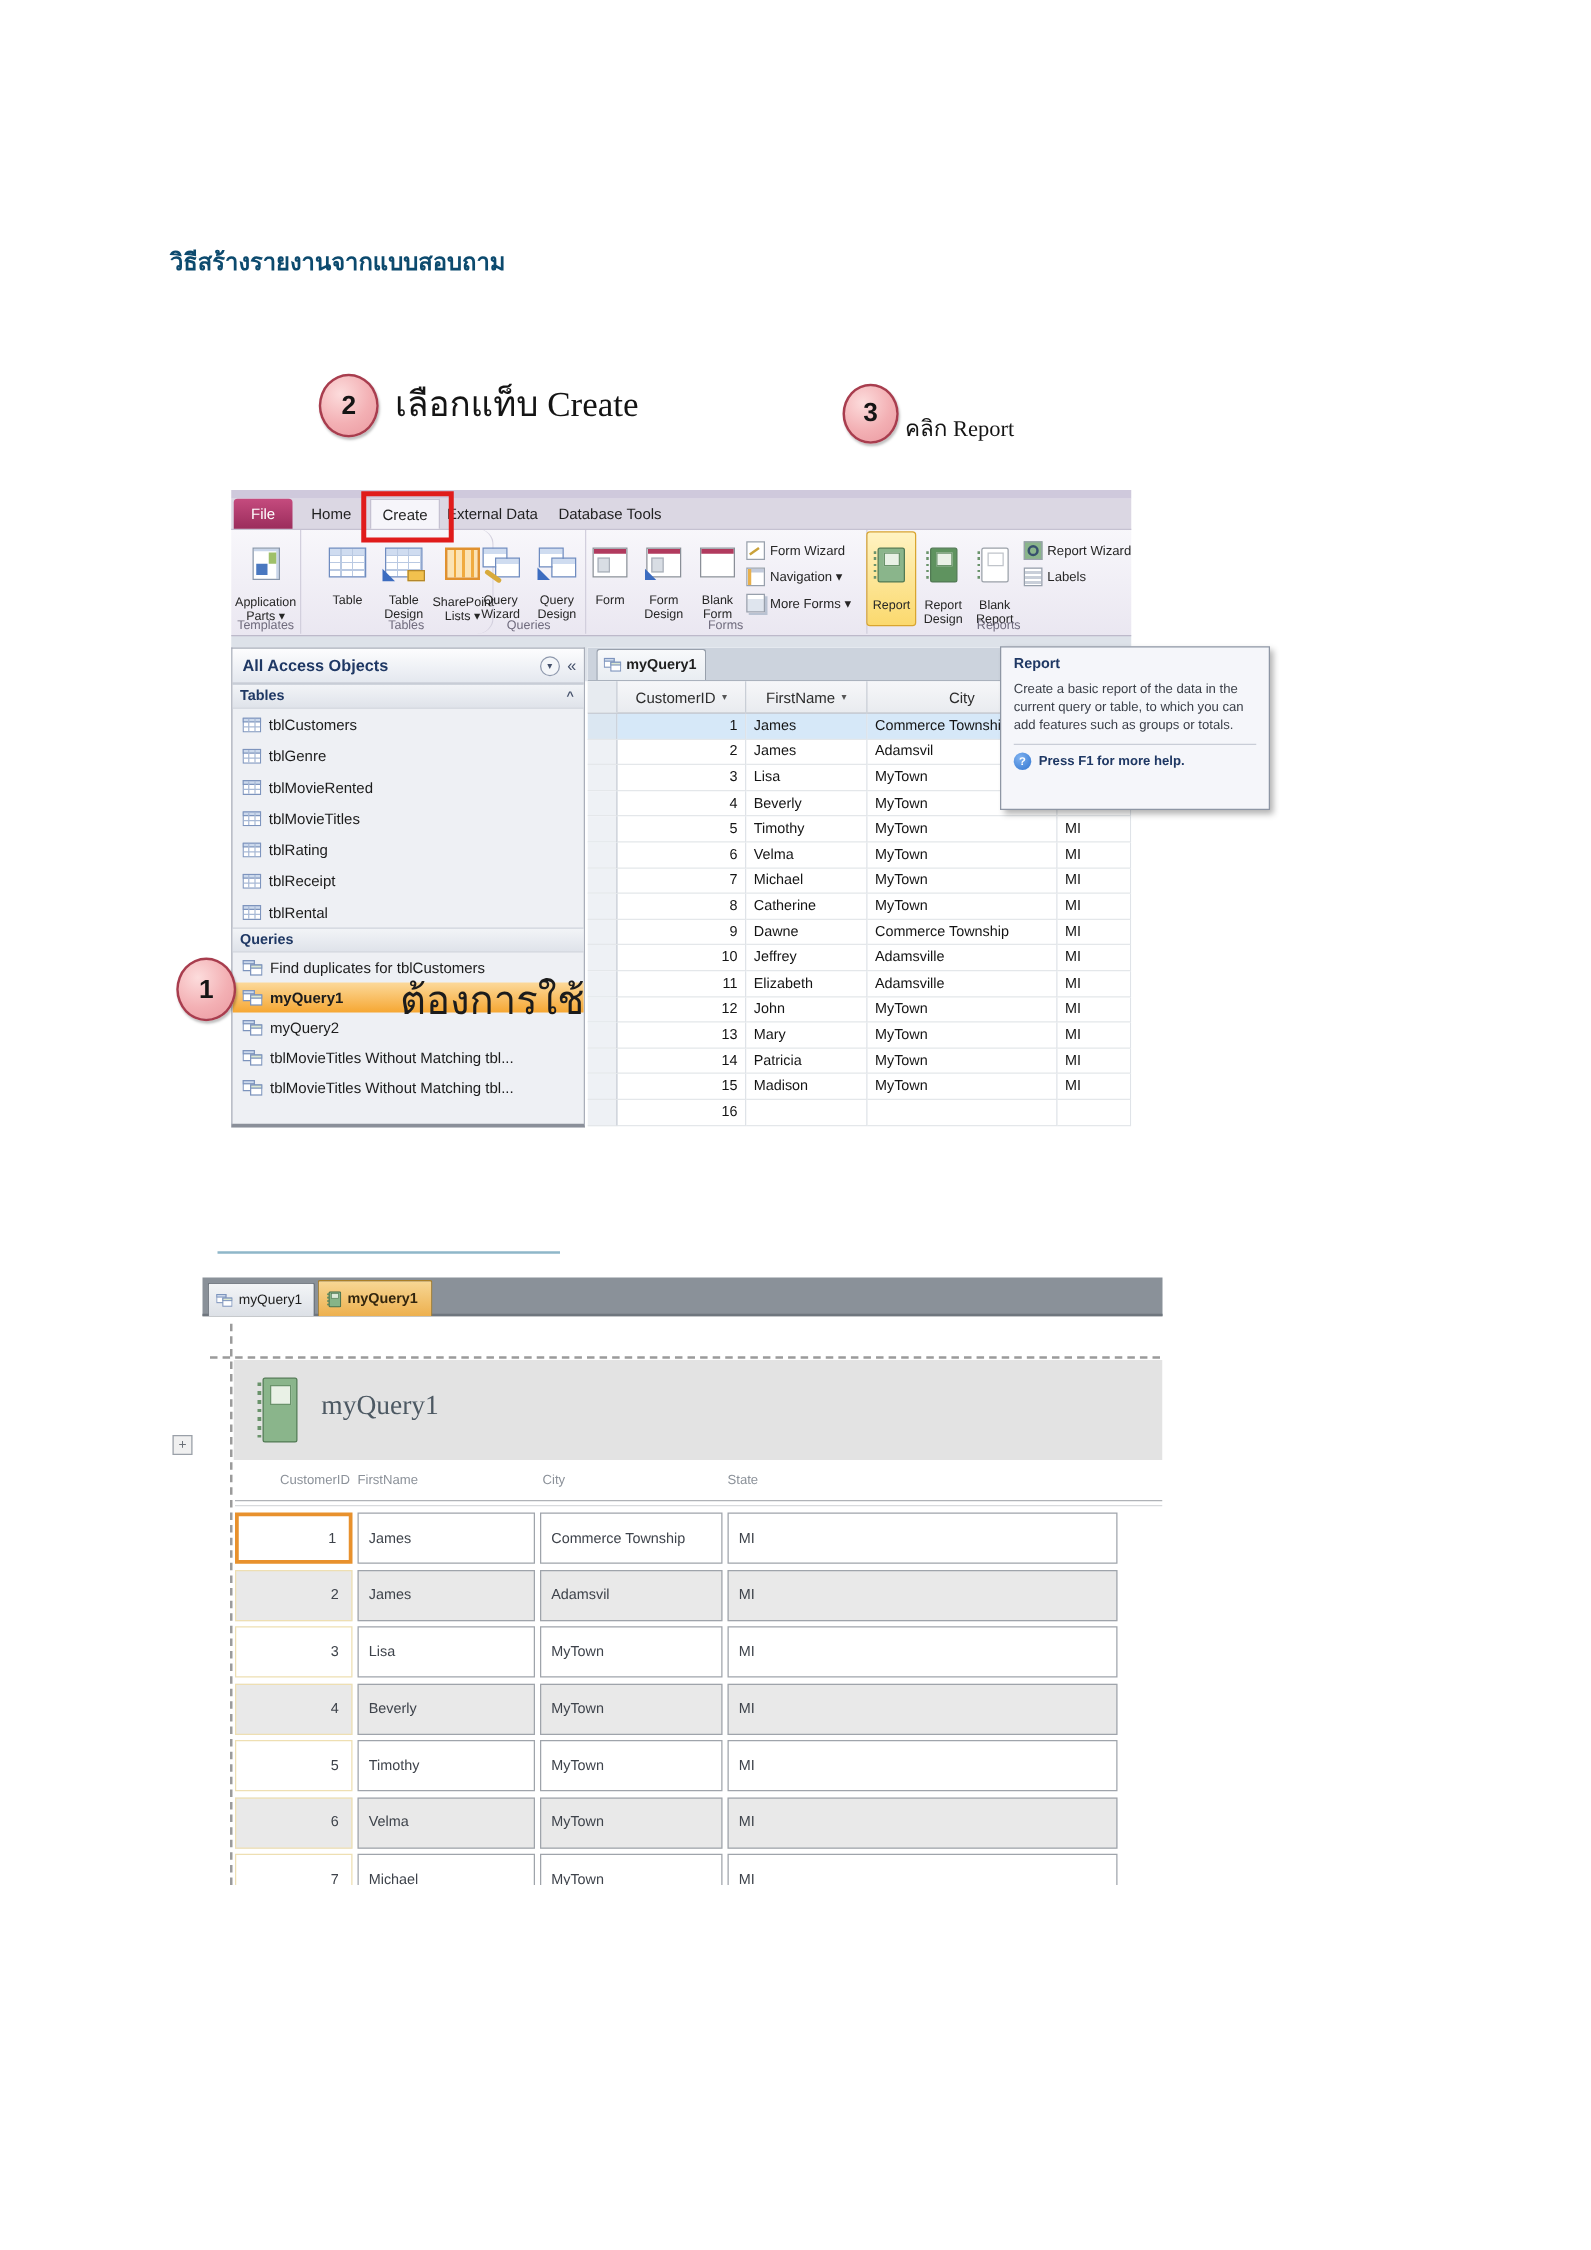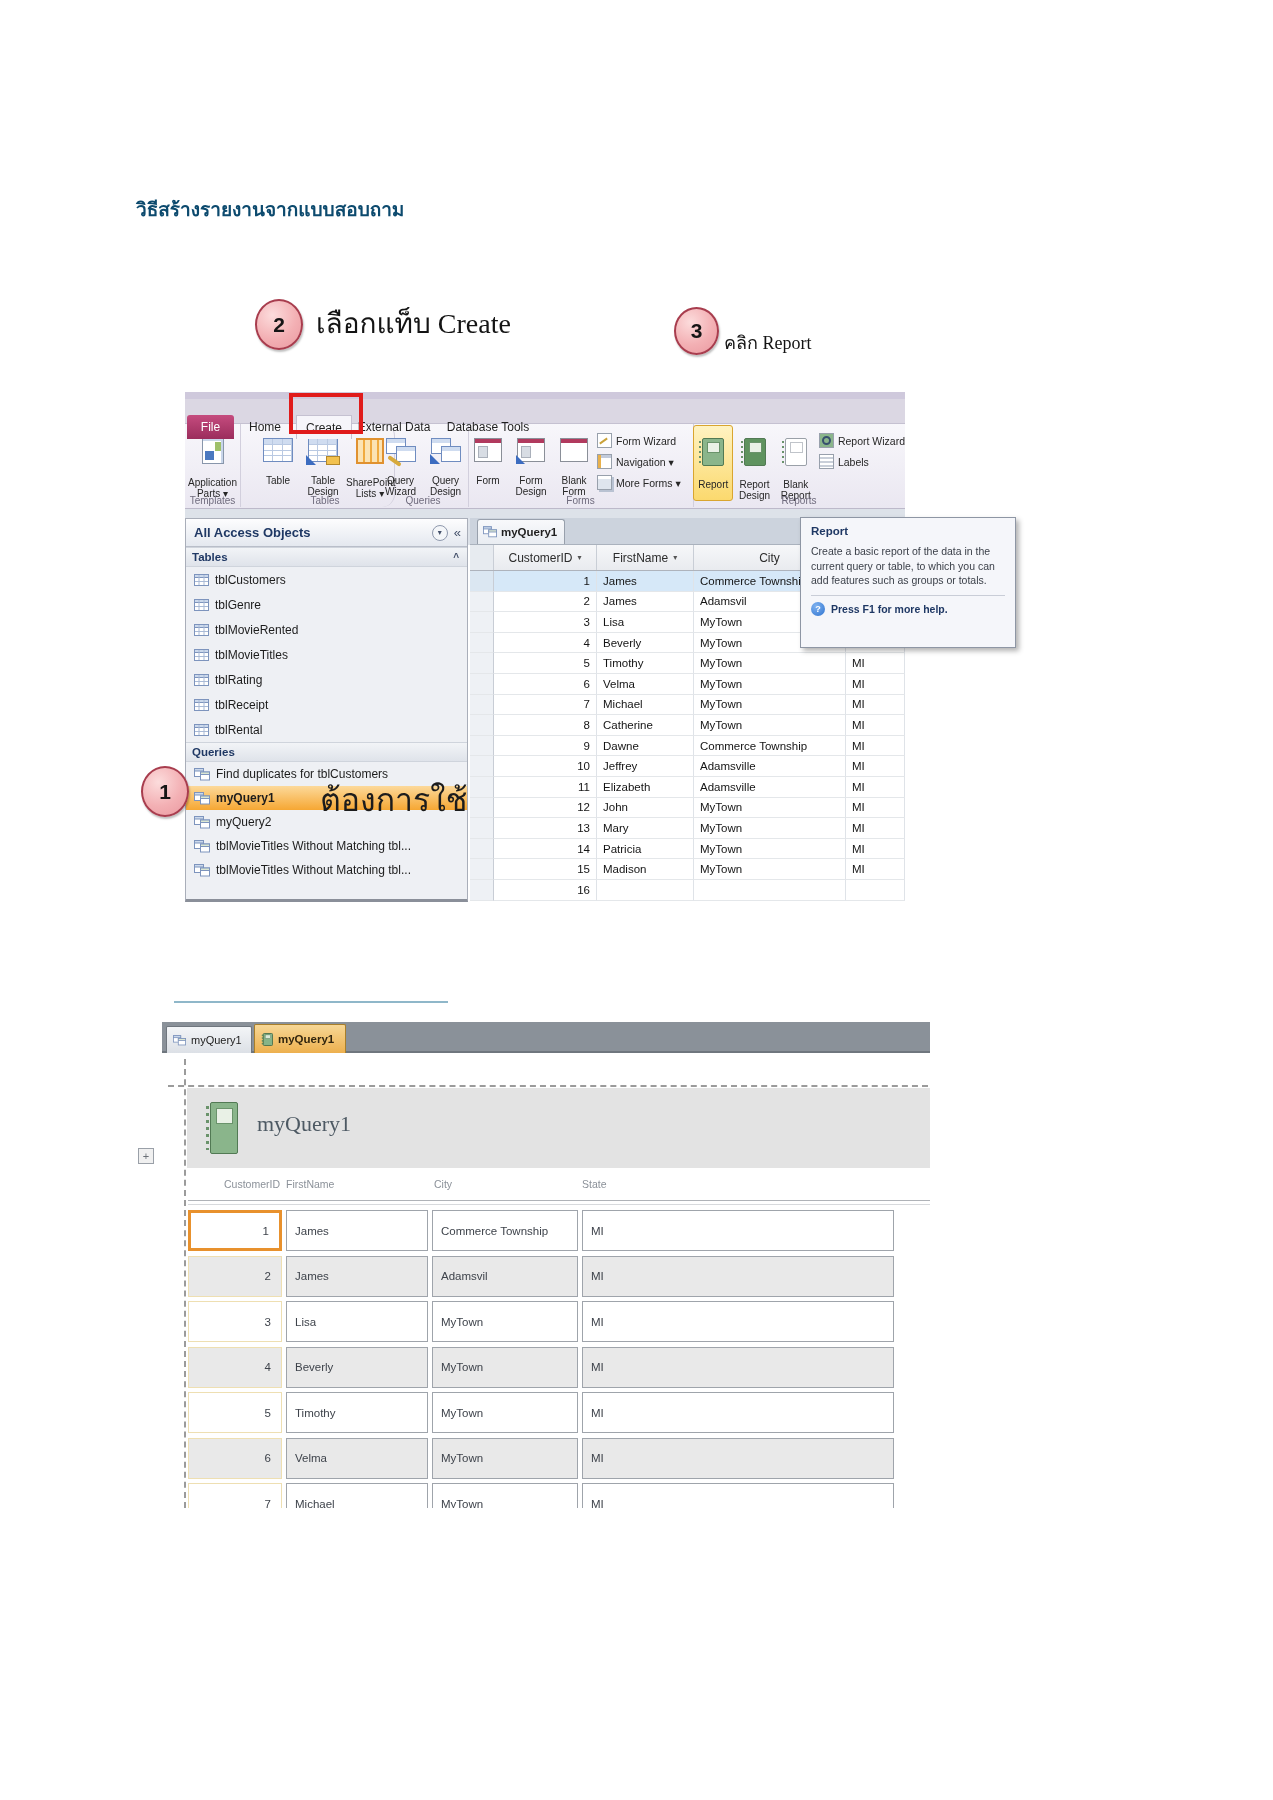--- a/index.html
+++ b/index.html
@@ -26,21 +26,21 @@
   .ann-label{font-family:"Liberation Serif",serif;color:#141414;z-index:60;white-space:nowrap;}
   .l2{left:316px;top:301px;font-size:28px;}
   .l3{left:724px;top:308px;font-size:18px;margin-top:20px;}
   .ov1{left:312px;top:735px;font-size:29px;z-index:30;color:#1c1c1c;}
   .ov2{left:320px;top:774px;font-size:32px;z-index:30;color:#1c1c1c;}
   .red-box{left:289px;top:393px;width:66px;height:33px;border:4px solid #e01b1b;z-index:40;}
 
   
   .rb-topstrip{left:185px;top:392px;width:720px;height:7px;background:#cfc9dc;}
   .rb-tabbar{left:185px;top:399px;width:720px;height:24px;background:#dbd7e3;border-bottom:1px solid #c5c1d1;z-index:2;}
-  .rb-tab{position:absolute;top:16px;height:24px;line-height:24px;text-align:center;font-size:12px;color:#1f1f1f;}
+  .rb-tab{position:absolute;top:0;height:24px;line-height:24px;text-align:center;font-size:12px;color:#1f1f1f;}
   .rb-tab.file{left:2px;width:47px;background:linear-gradient(#c54b7e,#9b2d5c);color:#fff;border-radius:3px 3px 0 0;}
   .rb-tab.home{left:53px;width:54px;}
   .rb-tab.create{left:111px;width:54px;background:#f6f5fa;border:1px solid #c5c1d1;border-bottom:none;height:23px;}
   .rb-tab.external{left:169px;width:80px;}
   .rb-tab.dbtools{left:257px;width:92px;}
   .rb-body{left:185px;top:423px;width:720px;height:85px;overflow:hidden;
     background:linear-gradient(#f8f7fb,#eae7f1);border-bottom:1px solid #bdb9ca;z-index:1;}
   .grp{position:absolute;top:0;height:84px;border-right:1px solid #d2cfdd;}
   .g-templates{left:0;width:55px;}
   .g-tables{left:71px;width:138px;border-radius:13px;}

